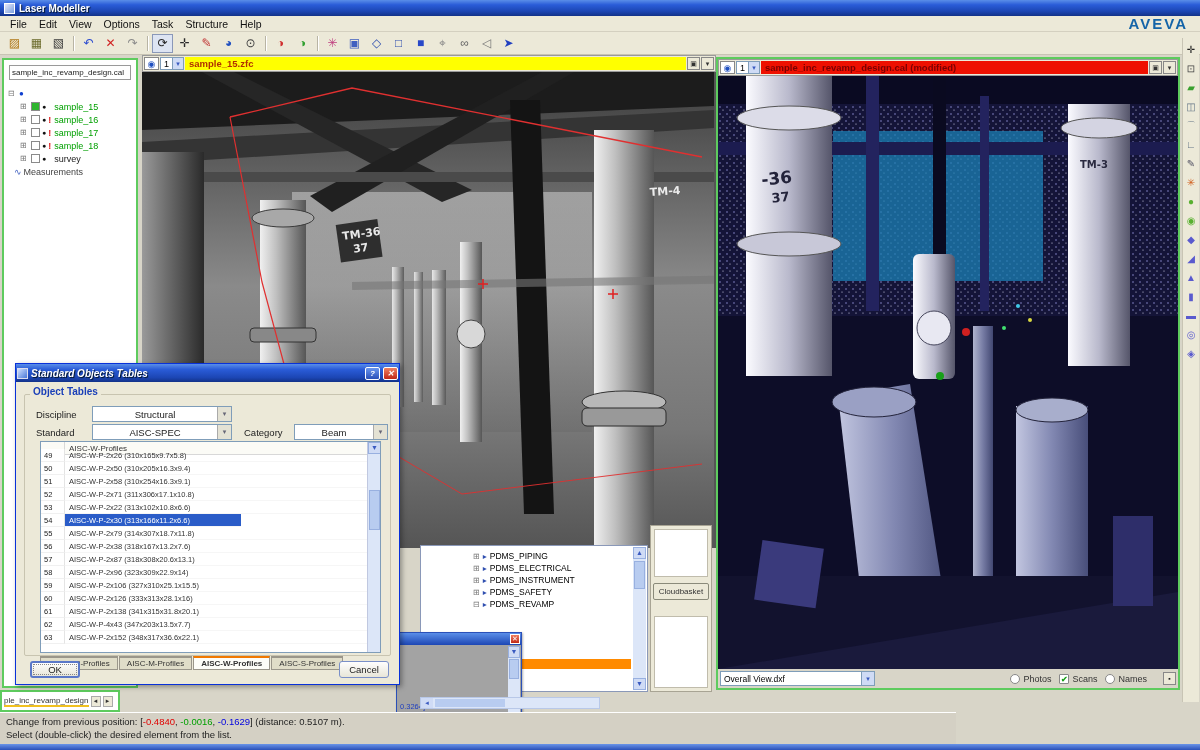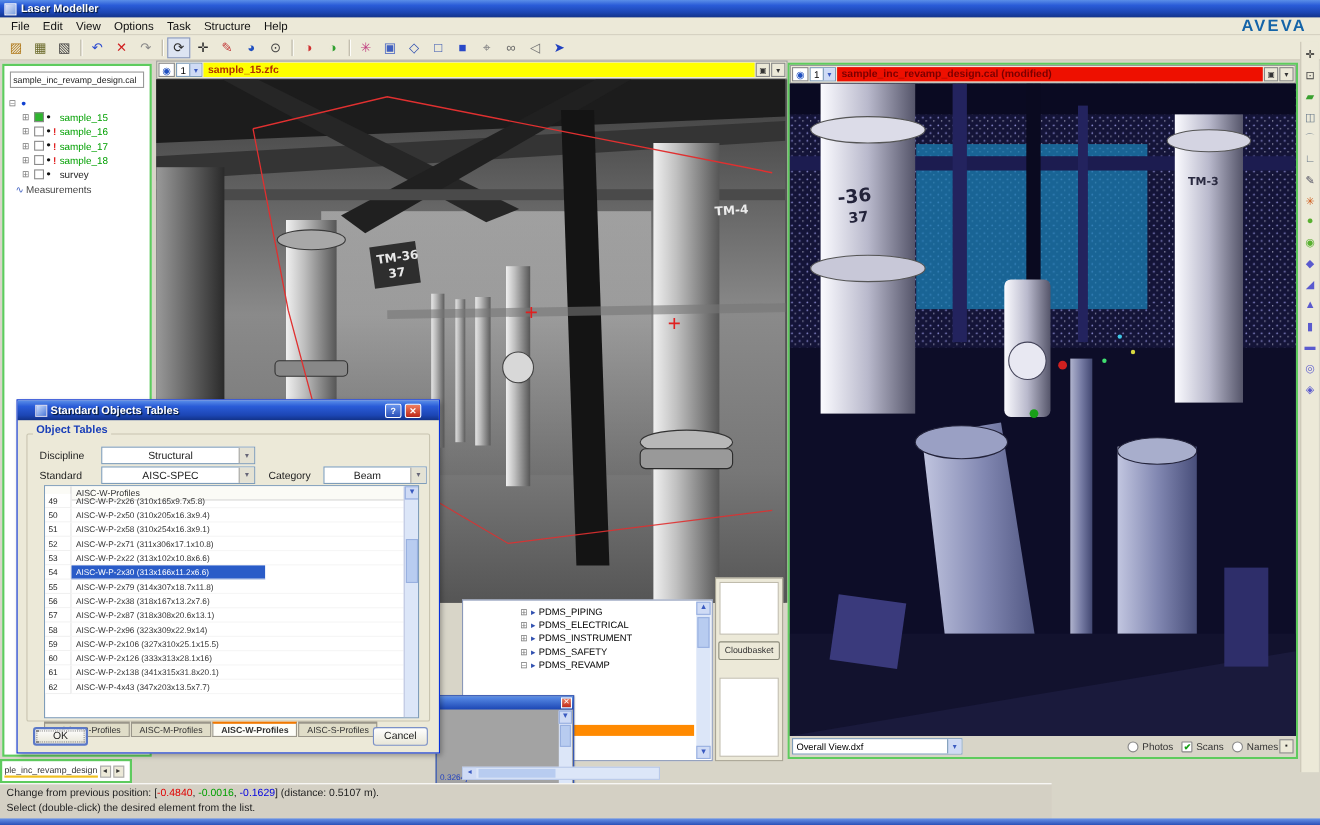--- a/index.html
+++ b/index.html
@@ -67,21 +67,21 @@
     display:flex;align-items:center;justify-content:center;}
 
   .scan-vp{position:absolute;left:142px;top:55px;width:574px;height:493px;}
   .scan-body{width:100%;height:476px;background:#555;}
   .model-vp{position:absolute;left:716px;top:57px;width:464px;height:633px;border:2px solid #5ecb5e;background:#ece9d8;}
   .model-body{width:100%;height:593px;background:#101030;}
   .model-foot{height:19px;display:flex;align-items:center;background:#d8d5c8;padding:0 2px;gap:6px;}
   .foot-combo{width:155px;height:15px;border:1px solid #7f9db9;background:#fff;display:flex;align-items:center;font-size:8.5px;}
   .foot-combo .val{flex:1;padding:0 3px;white-space:nowrap;overflow:hidden;}
   .foot-combo .arr{width:13px;height:13px;background:#cfdbf5;color:#3a5ac0;font-size:7px;display:flex;align-items:center;justify-content:center;border-left:1px solid #7f9db9;}
-  .toggles{margin-left:auto;display:flex;align-items:center;gap:1px;font-size:9px;color:#333;}
+  .toggles{margin-left:auto;display:flex;align-items:center;gap:16px;font-size:9px;color:#333;}
   .tgl{display:flex;align-items:center;gap:3px;}
   .tgl-box{width:10px;height:10px;border:1px solid #888;background:#fff;font-size:8px;line-height:9px;
     text-align:center;color:#fff;border-radius:50%;}
   .tgl-box.on{border-radius:1px;color:#18a018;font-weight:bold;}
   .foot-btn{width:13px;height:13px;border:1px solid #888;background:#ece9d8;font-size:7px;
     display:flex;align-items:center;justify-content:center;color:#222;}
 
   
   .rail{position:absolute;left:1182px;top:38px;width:17px;height:664px;background:#ece9d8;
     border-left:1px solid #c8c4b4;display:flex;flex-direction:column;align-items:center;padding-top:2px;}
@@ -118,21 +118,21 @@
   .mini-foot{position:absolute;left:3px;bottom:2px;font-size:7.5px;color:#2040c0;}
 
   .h-scroll{position:absolute;left:420px;top:697px;width:180px;height:12px;background:#dce6f8;border:1px solid #b8c8e8;}
   .h-scroll .arr{position:absolute;left:0;top:0;width:12px;height:10px;background:#cfdbf5;color:#3a5ac0;font-size:7px;text-align:center;line-height:9px;}
   .h-scroll .thumb{position:absolute;left:14px;top:1px;width:70px;height:8px;background:#b8ccf0;}
 
   
   .dialog{position:absolute;left:15px;top:363px;width:385px;height:322px;background:#ece9d8;
     border:1px solid #0831d9;box-shadow:2px 2px 5px rgba(0,0,0,.35);}
   .dlg-title{height:18px;background:linear-gradient(180deg,#5a8ee8 0%,#2a5cd8 30%,#1c46b4 75%,#123288 100%);
-    display:flex;align-items:center;padding:0 16px;gap:3px;}
+    display:flex;align-items:center;padding:0 1px;gap:3px;font-style:italic;}
   .dlg-title .ico{width:11px;height:11px;background:linear-gradient(135deg,#cfe0ff,#4a78d8);border:1px solid #dde;}
   .dlg-title .txt{color:#fff;font-size:10px;font-weight:bold;text-shadow:1px 1px 1px #012;flex:1;}
   .dlg-btn{width:15px;height:13px;border:1px solid #fff;border-radius:2px;color:#fff;font-size:8px;
     display:flex;align-items:center;justify-content:center;font-weight:bold;}
   .dlg-help{background:linear-gradient(180deg,#6a96ee,#2a50b8);}
   .dlg-close{background:linear-gradient(180deg,#f08060,#c02818);}
   .groupbox{position:absolute;left:8px;top:30px;right:8px;bottom:28px;border:1px solid #c8c4b0;border-radius:2px;}
   .group-label{position:absolute;left:14px;top:22px;background:#ece9d8;padding:0 3px;
     font-size:10px;font-weight:bold;color:#1a3fb8;}
   .fld-row{position:absolute;display:flex;align-items:center;font-size:9.5px;color:#222;}
@@ -646,20 +646,24 @@
         <div class="lrow">
           <span class="lnum">61</span>
           <span class="ltxt">AISC-W-P-2x138 (341x315x31.8x20.1)</span>
         </div>
 
         <div class="lrow">
           <span class="lnum">62</span>
           <span class="ltxt">AISC-W-P-4x43 (347x203x13.5x7.7)</span>
         </div>
 
+        <div class="lrow">
+          <span class="lnum">63</span>
+          <span class="ltxt">AISC-W-P-2x152 (348x317x36.6x22.1)</span>
+        </div>
       </div>
     <div class="list-sb">
       <span class="sb-arr up">▲</span>
       <span class="thumb"></span>
       <span class="sb-arr dn">▼</span>
     </div>
   </div>
 
   <div class="tabs">
 

